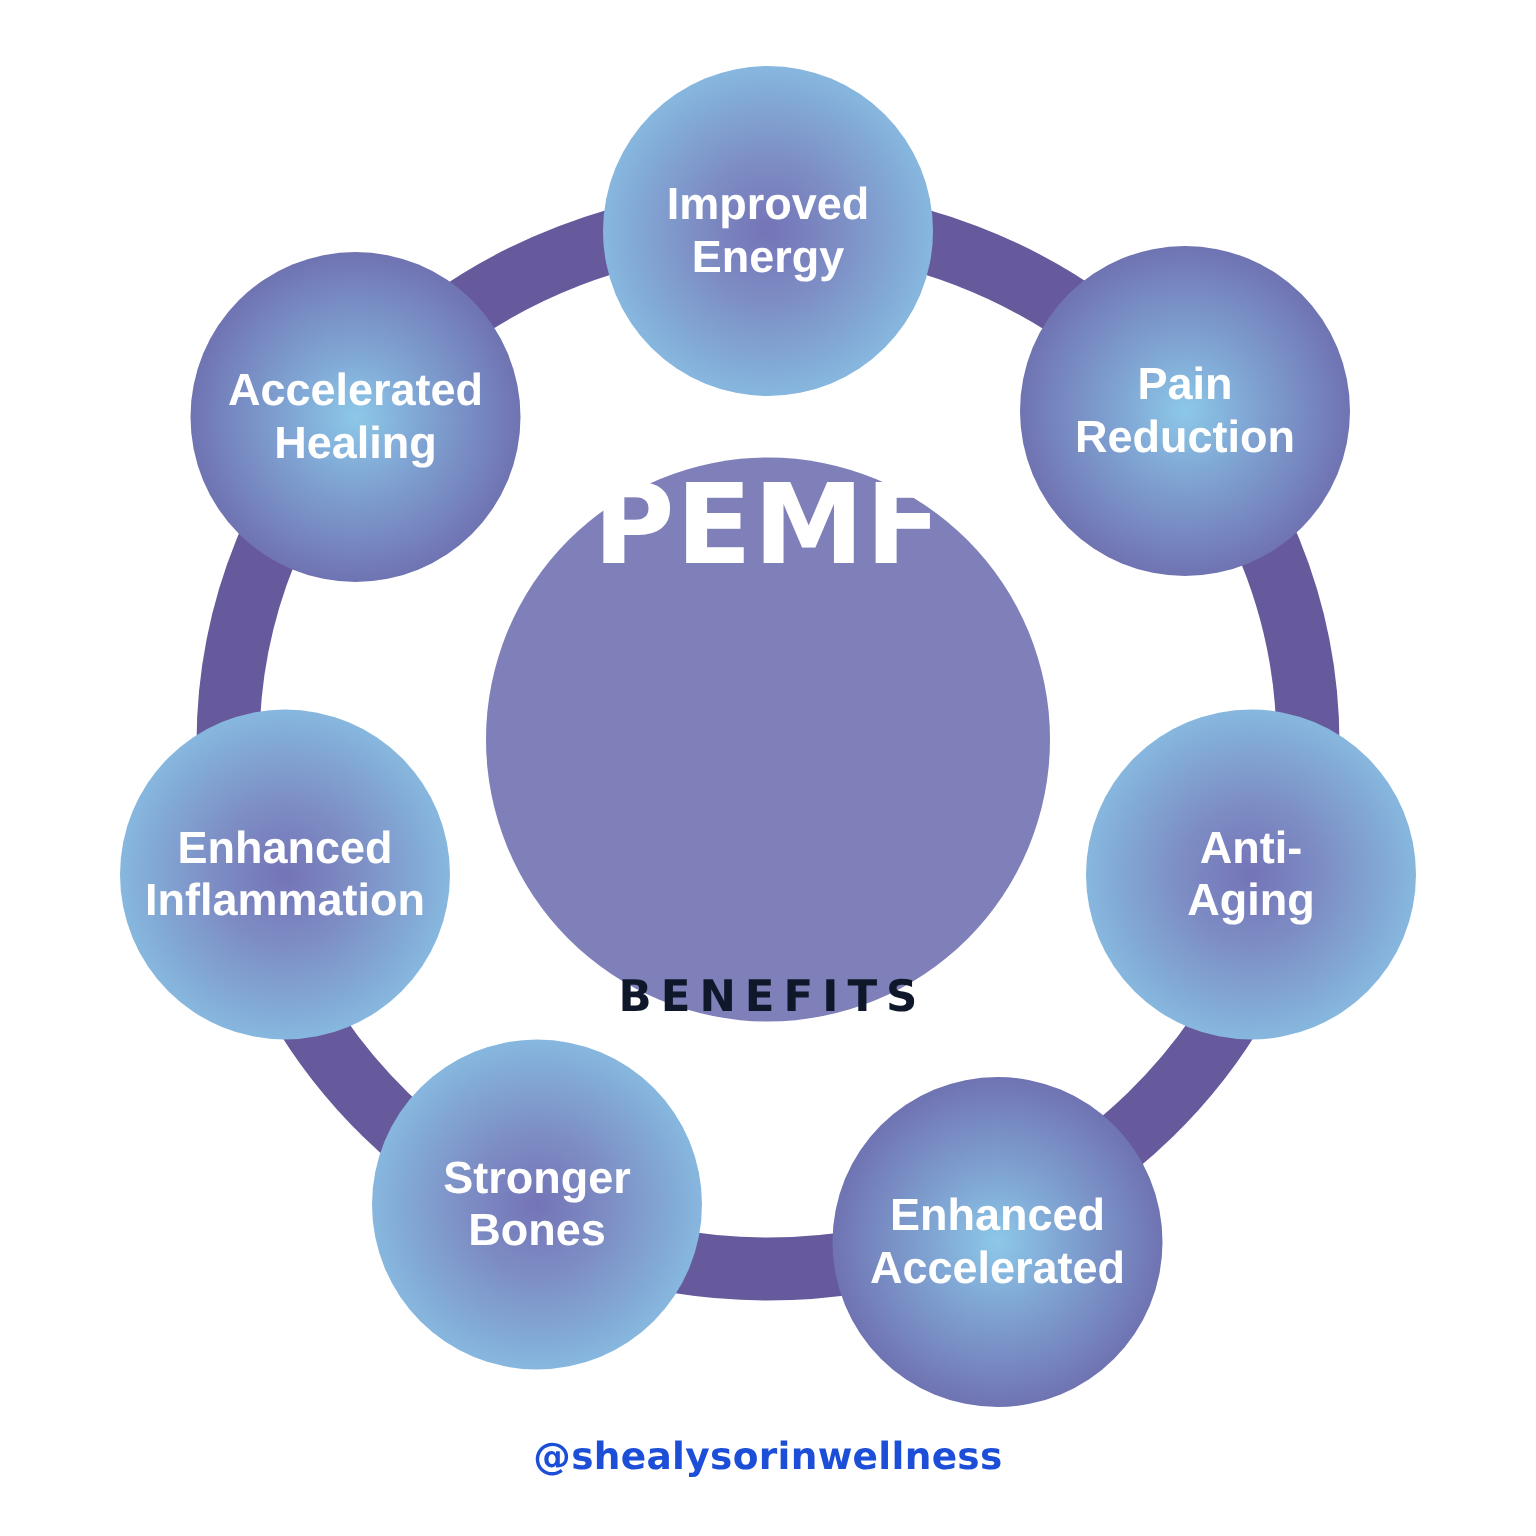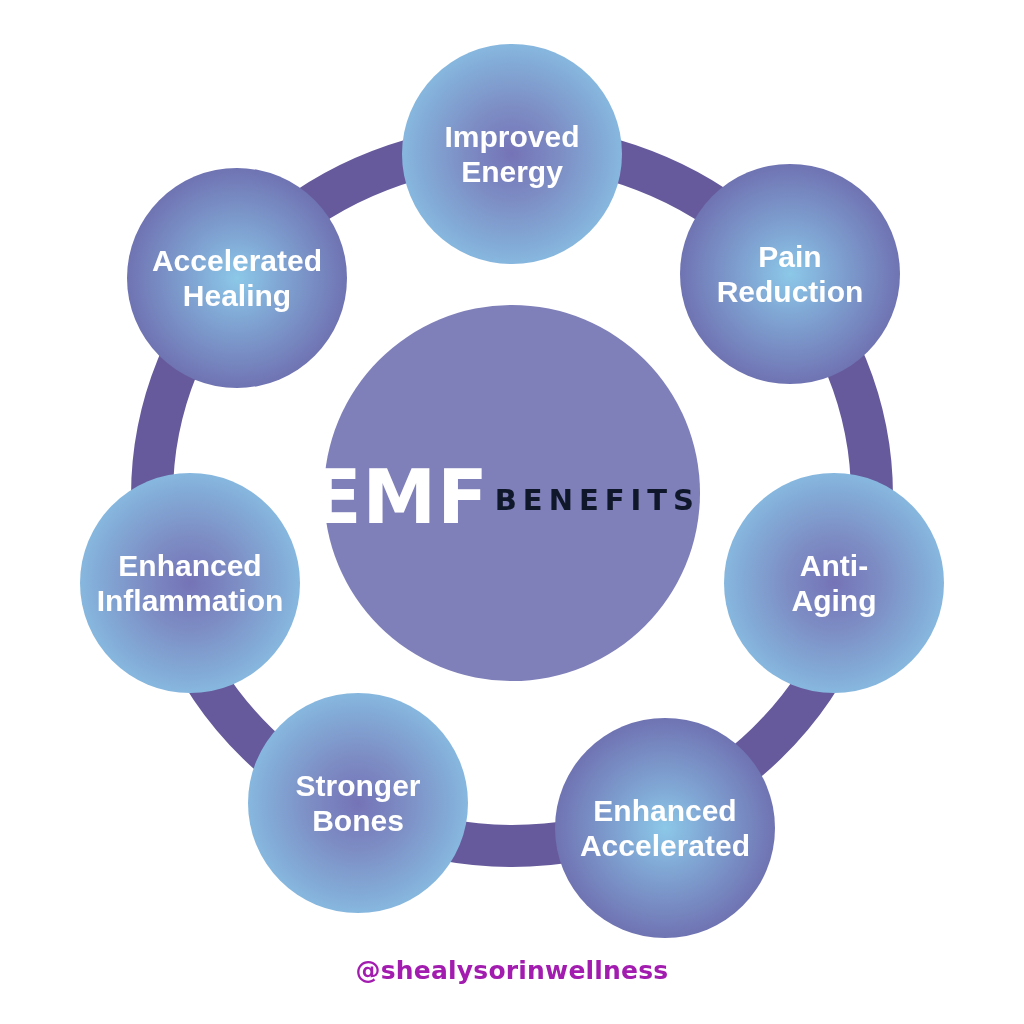--- a/index.html
+++ b/index.html
@@ -26,22 +26,23 @@
   }
   .center-circle {
     position: absolute;
     left: 324px;
     top: 305px;
     width: 376px;
     height: 376px;
     border-radius: 50%;
     background: #7f7fb9;
     display: flex;
+    flex-direction: column;
     align-items: center;
-    justify-content: flex-end;
+    justify-content: space-between;
   }
   .center-title {
     color: #ffffff;
     font-family: "DejaVu Sans", "Liberation Sans", sans-serif;
     font-weight: bold;
     font-size: 74px;
     line-height: 1;
     letter-spacing: 1px;
     margin-top: 8px;
   }
@@ -80,21 +81,21 @@
     font-size: 30px;
     line-height: 35px;
     white-space: pre-line;
   }
   .handle {
     position: absolute;
     left: 0;
     width: 1024px;
     top: 956px;
     text-align: center;
-    color: #a21caf;
+    color: #1d4ed8;
     font-family: "DejaVu Sans", "Liberation Sans", sans-serif;
     font-weight: bold;
     font-size: 25px;
     letter-spacing: 0.2px;
   }
 </style>
 </head>
 <body>
 
 <div id="diagram">

